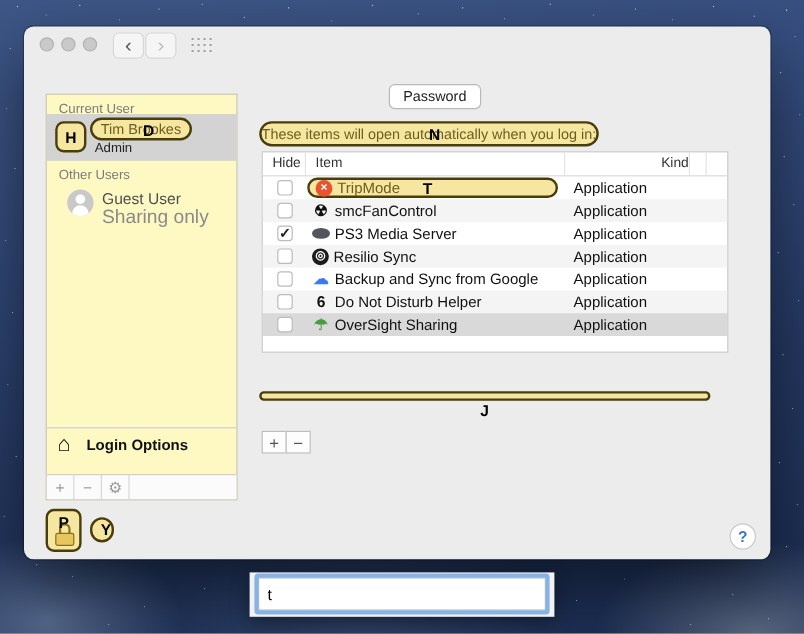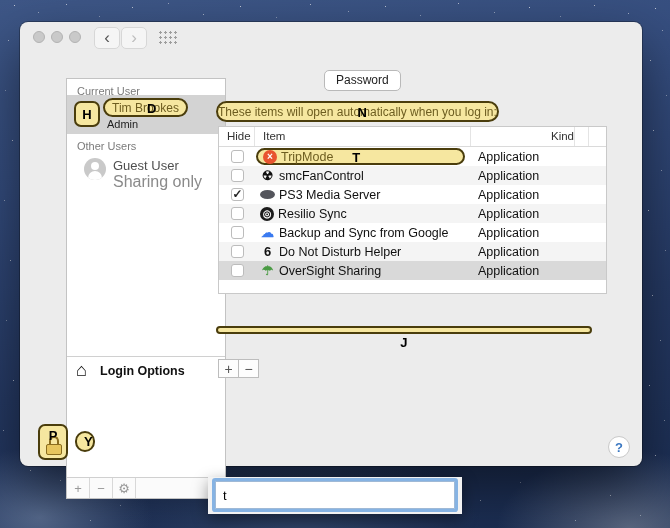--- a/index.html
+++ b/index.html
@@ -58,22 +58,22 @@
 
   .search-pill { position:absolute; right:16px; top:4px; width:158px; height:23px;
     border-radius:12px; display:flex; align-items:center; justify-content:center; gap:5px; }
   .mag { width:8px; height:8px; border:2px solid #a59351; border-radius:50%; position:relative; }
   .mag::after { content:""; position:absolute; left:7px; top:7px; width:4px; height:2px;
     background:#a59351; transform:rotate(45deg); }
   .search-ph { font-size:12px; color:#b4a360; position:relative; }
   .search-pill .sc { left:72px; top:4px; }
 
   
-  .sidebar { position:absolute; left:18px; top:56px; width:160px; height:421px;
-    background:#ffffff; border:1px solid #c3c3c3;margin-left:28px; }
+  .sidebar { position:absolute; left:18px; top:56px; width:160px; height:339px;
+    background:#fef9c3; border:1px solid #c3c3c3; }
   .side-label { position:absolute; left:10px; font-size:11px; color:#7b7b7b; }
   .cu-row { position:absolute; left:0; right:0; top:16px; height:39px; background:#d3d3d3; }
   .hl-box { background:#f6e7a0; border:2px solid #4a3d0c; border-radius:7px; }
   .avatar-box { position:absolute; left:7px; top:6px; width:26px; height:26px;
     display:flex; align-items:center; justify-content:center; }
   .avatar-box .sc { position:static; }
   .name-pill { position:absolute; left:36px; top:3px; height:19px; padding:0 7px;
     font-size:12px; white-space:nowrap; }
   .name-pill .sc { left:52%; top:2px; }
   .cu-role { position:absolute; left:40px; top:23px; font-size:11px; color:#222; }

